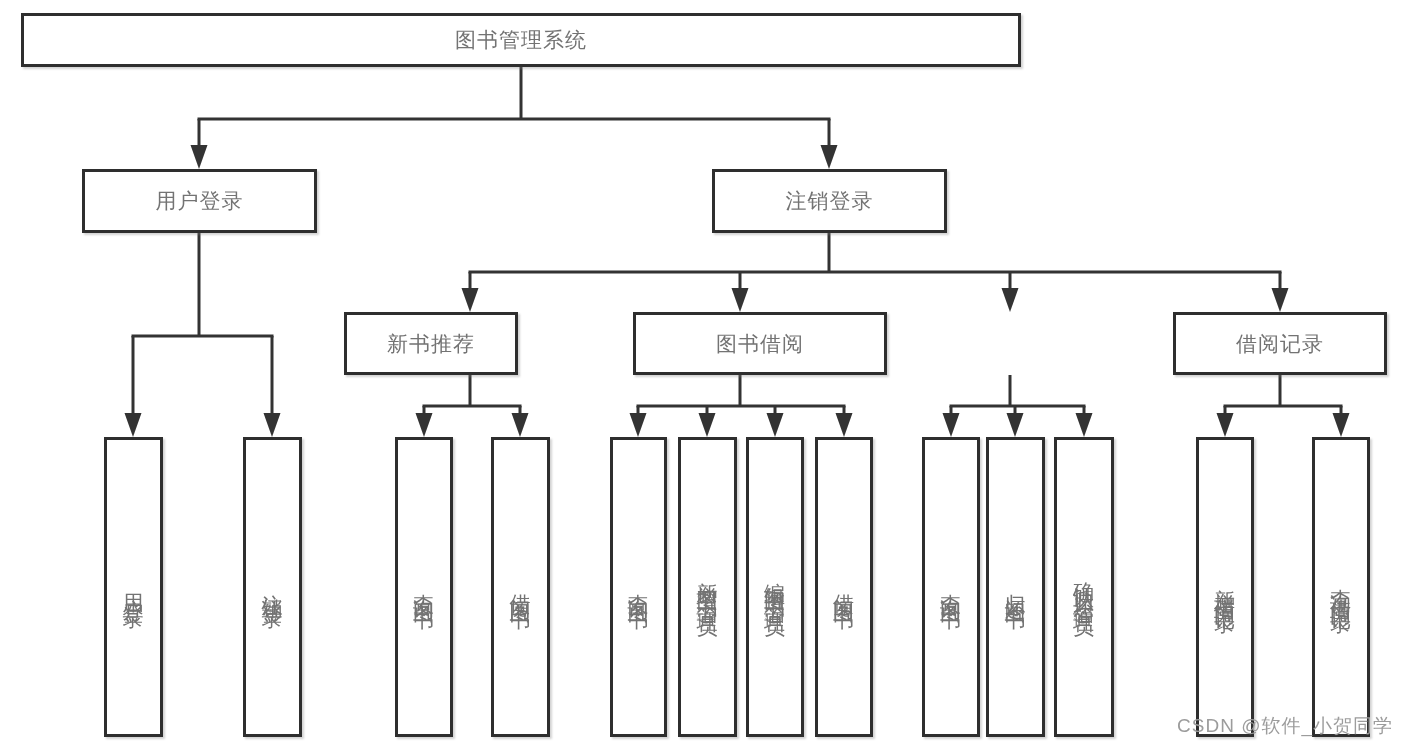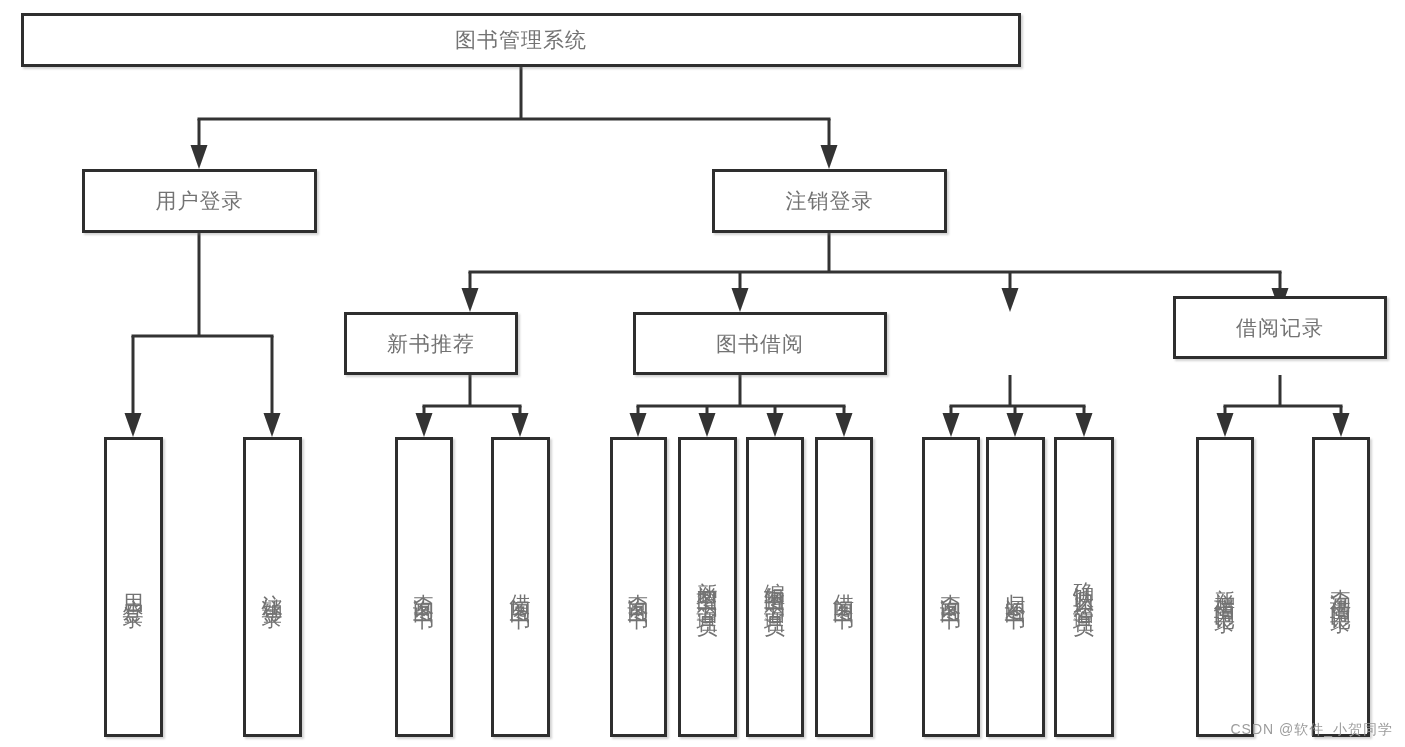--- a/index.html
+++ b/index.html
@@ -13,21 +13,21 @@
     border:3px solid #2e2e2e;display:flex;align-items:center;justify-content:center;
     z-index:2;color:#737373;box-shadow:2px 2px 2px rgba(130,130,130,0.35);
   }
   .node.h span{font-size:21px;letter-spacing:1px;white-space:nowrap;}
   .node.v span{
     writing-mode:vertical-rl;text-orientation:mixed;
     font-size:21px;letter-spacing:5px;line-height:1;
   }
   #watermark{
     position:absolute;right:12px;bottom:8px;z-index:3;
-    font-size:14px;color:#9c9c9c;letter-spacing:1px;white-space:nowrap;
+    font-size:19px;color:#9c9c9c;letter-spacing:1px;white-space:nowrap;
   }
 </style>
 </head>
 <body>
 
 <div id="stage">
 
   <svg id="connectors" width="1405" height="747" viewBox="0 0 1405 747">
       <g stroke="#333333" stroke-width="3" fill="#333333">
         <line x1="521" y1="67" x2="521" y2="119"></line>
@@ -107,21 +107,21 @@
   <div class="node h" style="left:712px;top:169px;width:235px;height:64px">
     <span>注销登录</span>
   </div>
 
   <div class="node h" style="left:344px;top:312px;width:174px;height:63px">
     <span>新书推荐</span>
   </div>
   <div class="node h" style="left:633px;top:312px;width:254px;height:63px">
     <span>图书借阅</span>
   </div>
-  <div class="node h" style="left:1173px;top:296px;width:214px;height:63px">
+  <div class="node h" style="left:1173px;top:312px;width:214px;height:63px">
     <span>借阅记录</span>
   </div>
 
   <div class="node v" style="left:104px;top:437px;width:59px;height:300px">
     <span>用户登录</span>
   </div>
   <div class="node v" style="left:243px;top:437px;width:59px;height:300px">
     <span>注销登录</span>
   </div>
   <div class="node v" style="left:395px;top:437px;width:58px;height:300px">

